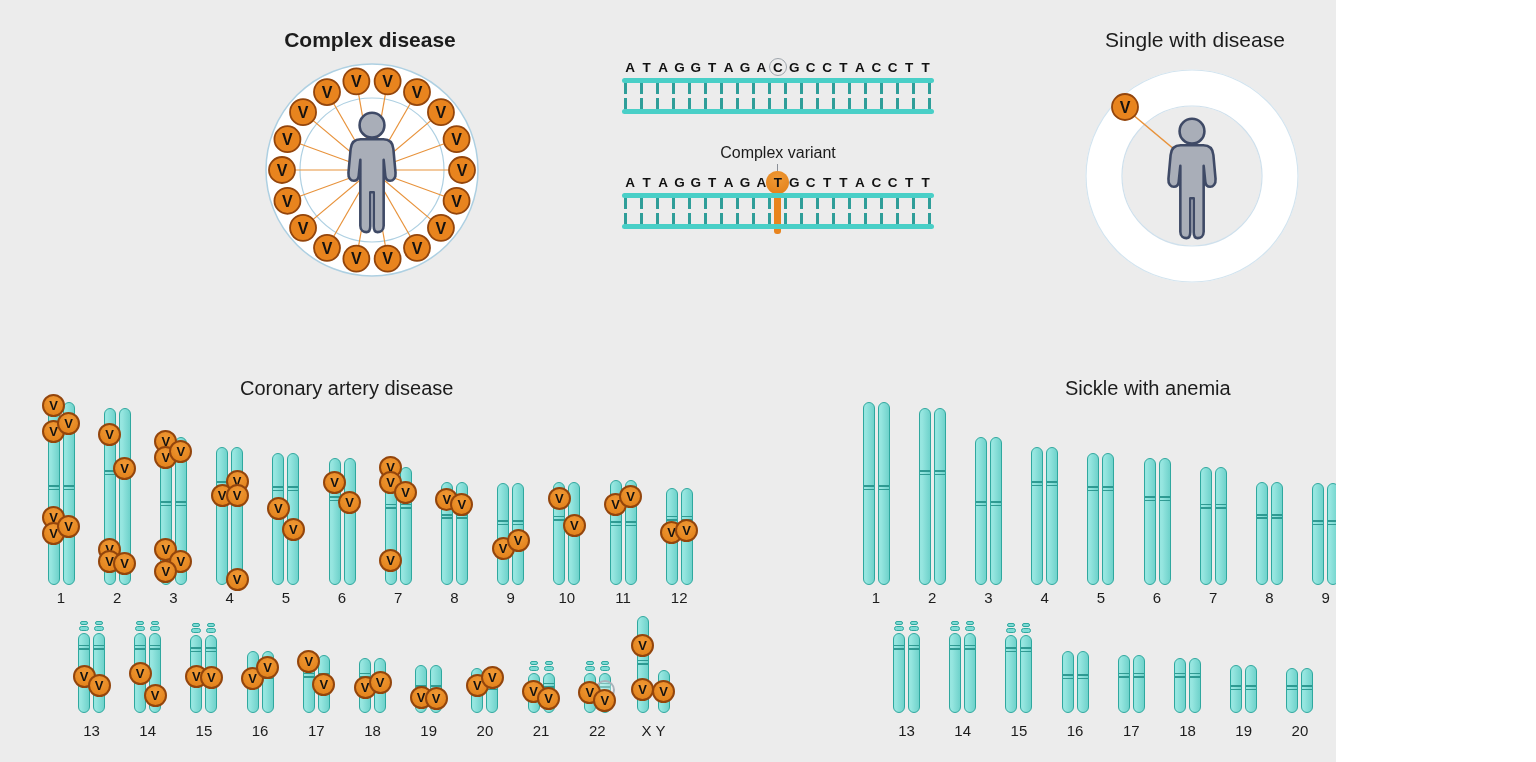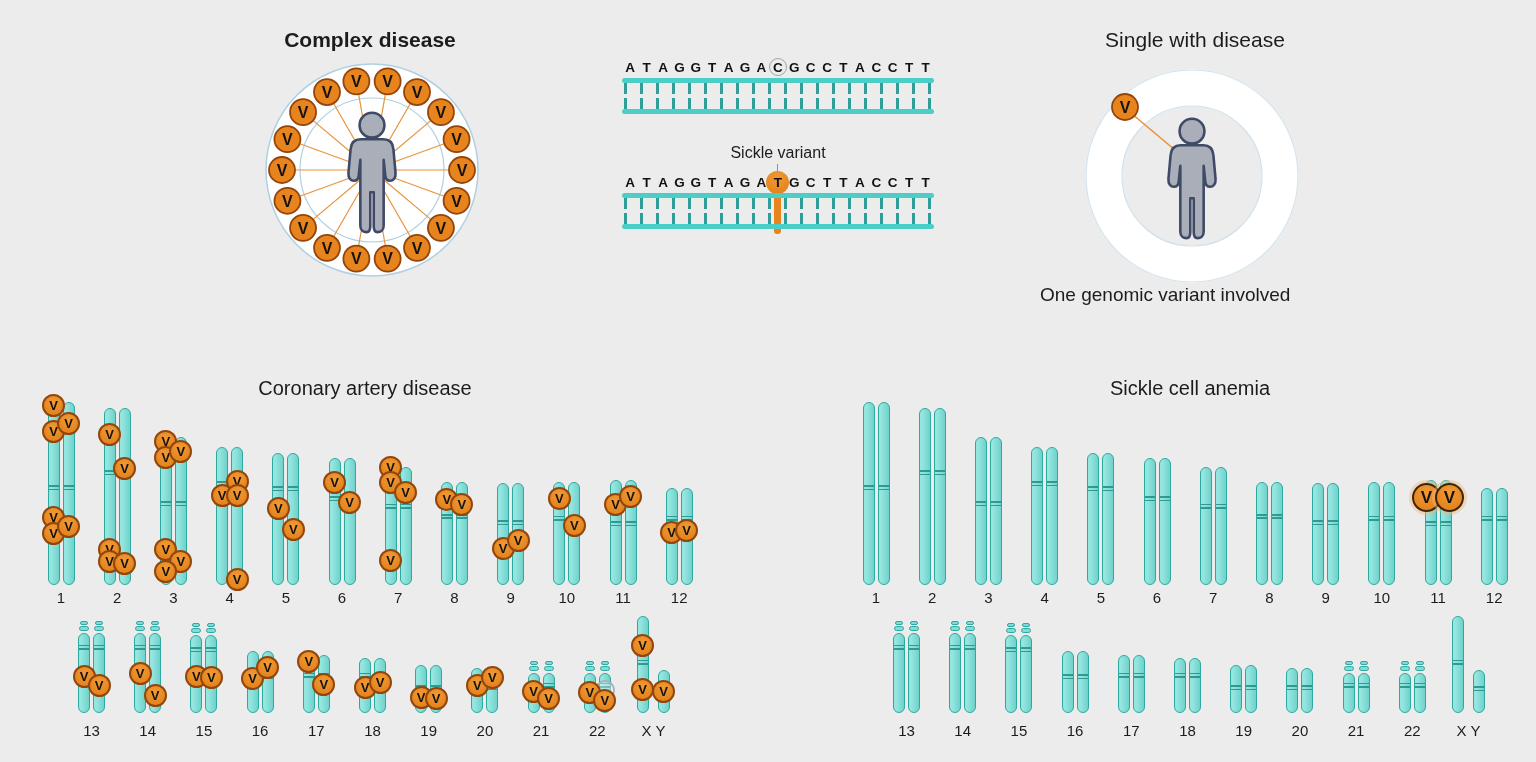--- a/index.html
+++ b/index.html
@@ -1,22 +1,22 @@
 <!DOCTYPE html>
 <html><head>
 <meta charset="utf-8">
 <style>
   html,body{margin:0;padding:0}
-  .canvas{position:relative;width:1536px;height:762px;background:#ececec;
+  .canvas{position:relative;width:1336px;height:762px;background:#ececec;
     font-family:"Liberation Sans",sans-serif;color:#1c1c1c;overflow:hidden}
   .t{position:absolute}
   .title{font-size:21px;text-align:center}
   .bold{font-weight:bold}
   .caption{font-size:19px;white-space:nowrap}
-  .ktitle{font-size:20px;text-align:center}
+  .ktitle{font-size:20px;text-align:left}
   
   .chromatid{position:absolute;width:12px;box-sizing:border-box;
     background:linear-gradient(90deg,#96e6e0 20%,#6fd2cb);border:1px solid #2fa89f;border-radius:6px}
   .cen{position:absolute;left:0;right:0;height:5px;opacity:.85;
     background:linear-gradient(180deg,#1f8e86 0 1.5px,rgba(0,0,0,0) 1.5px 3.5px,#1f8e86 3.5px 5px)}
   .bead{position:absolute;box-sizing:border-box;background:#7fdcd6;border:1px solid #2fa89f;border-radius:3px}
   .vbadge{position:absolute;display:flex;align-items:center;justify-content:center;box-sizing:border-box;
     background:radial-gradient(circle at 50% 32%,#f09a36,#e07d15);border:2px solid #93450c;border-radius:50%;
     font-weight:bold;color:#151210;z-index:3}
   .vbadge.big{border-color:#3f2508;box-shadow:0 0 0 3px rgba(240,185,130,.45)}
@@ -143,21 +143,21 @@
       <div class="rung" style="left: 162px; top: 31px; height: 26px;"></div>
       <div class="rung" style="left: 178px; top: 31px; height: 26px;"></div>
       <div class="rung" style="left: 194px; top: 31px; height: 26px;"></div>
       <div class="rung" style="left: 210px; top: 31px; height: 26px;"></div>
       <div class="rung" style="left: 226px; top: 31px; height: 26px;"></div>
       <div class="rung" style="left: 242px; top: 31px; height: 26px;"></div>
       <div class="rung" style="left: 258px; top: 31px; height: 26px;"></div>
       <div class="rung" style="left: 274px; top: 31px; height: 26px;"></div>
       <div class="rung" style="left: 290px; top: 31px; height: 26px;"></div>
       <div class="rung" style="left: 306px; top: 31px; height: 26px;"></div>
-      <div class="gv-label" style="left: 0px; top: 92px; width: 312px;">Sickle variant</div>
+      <div class="gv-label" style="left: 0px; top: 92px; width: 312px;">Complex variant</div>
       <div class="pointer-line" style="left: 155.49px; top: 112px; height: 8px;"></div>
       <div class="var-circle" style="left: 144.49px; top: 118.5px; width: 23px; height: 23px;"></div>
       <div class="var-rung" style="left: 152.49px; top: 140px; height: 42px;"></div>
       <div class="dna-row" style="top: 123px;">
         <div class="dna-cell">A</div>
         <div class="dna-cell">T</div>
         <div class="dna-cell">A</div>
         <div class="dna-cell">G</div>
         <div class="dna-cell">G</div>
         <div class="dna-cell">T</div>
@@ -207,24 +207,23 @@
       <circle cx="117" cy="118" r="70" fill="none" stroke="#cfe0ec" stroke-width="1.2"></circle>
       <line x1="57" y1="56" x2="100" y2="92" stroke="#e8933c" stroke-width="1.6"></line>
       <g transform="translate(117,124) scale(1.08)">
         <circle cx="0" cy="-47" r="11.5" fill="#a9aeb8" stroke="#3f4a66" stroke-width="2.4"></circle>
         <path d="M -10.5 -34 L 10.5 -34 C 16.5 -34 19.3 -30.5 19.8 -25 L 21.8 -3 C 22.2 1.8 19.6 4.4 16.8 4.4 C 14.2 4.4 12.6 2.6 12.3 -0.4 L 10.8 -15 L 10.8 13 L 10.8 46 C 10.8 50.5 7.6 52 5.2 52 C 2.6 52 1.6 49.8 1.6 46.5 L 1.6 15 L -1.6 15 L -1.6 46.5 C -1.6 49.8 -2.6 52 -5.2 52 C -7.6 52 -10.8 50.5 -10.8 46 L -10.8 13 L -10.8 -15 L -12.3 -0.4 C -12.6 2.6 -14.2 4.4 -16.8 4.4 C -19.6 4.4 -22.2 1.8 -21.8 -3 L -19.8 -25 C -19.3 -30.5 -16.5 -34 -10.5 -34 Z" fill="#a9aeb8" stroke="#3f4a66" stroke-width="2.4" stroke-linejoin="round"></path>
       </g>
       <circle cx="50" cy="49" r="13" fill="#e8841e" stroke="#93450c" stroke-width="1.8"></circle>
       <text x="50" y="49" text-anchor="middle" dy="0.36em" font-family="'Liberation Sans',sans-serif" font-size="16" font-weight="bold" fill="#151210">V</text>
     </svg>
 
-  <div class="t caption" style="left:1040px;top:284px">One genomic variant involved</div>
 
   <div class="t ktitle" style="left:240px;top:377px;width:250px">Coronary artery disease</div>
-  <div class="t ktitle" style="left:1065px;top:377px;width:250px">Sickle cell anemia</div>
+  <div class="t ktitle" style="left:1065px;top:377px;width:250px">Sickle with anemia</div>
 
   <div class="t" id="kary-left" style="left:0;top:0;width:1536px;height:762px">
       <div class="chromatid" style="left: 47.5px; top: 402px; height: 183px;">
         <div class="cen" style="top: 81.68px;"></div>
       </div>
       <div class="chromatid" style="left: 62.5px; top: 402px; height: 183px;">
         <div class="cen" style="top: 81.68px;"></div>
       </div>
       <div class="klabel" style="left: 61px; top: 589px;">1</div>
       <div class="vbadge" style="left: 42px; top: 394.16px; width: 23px; height: 23px; font-size: 13px;">V</div>

